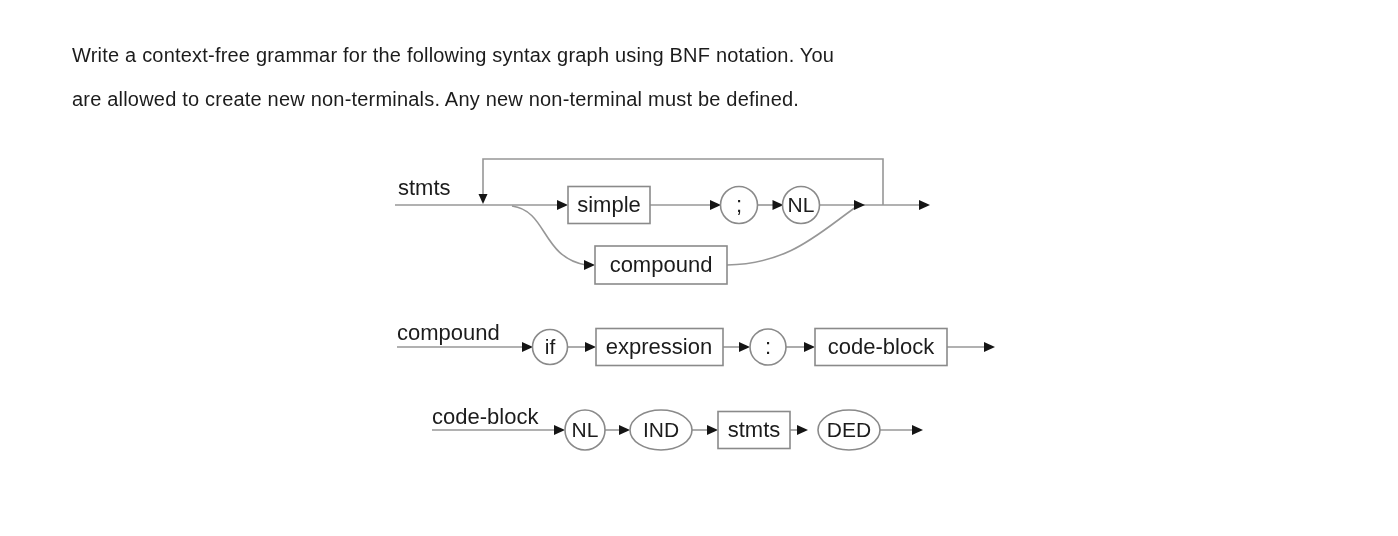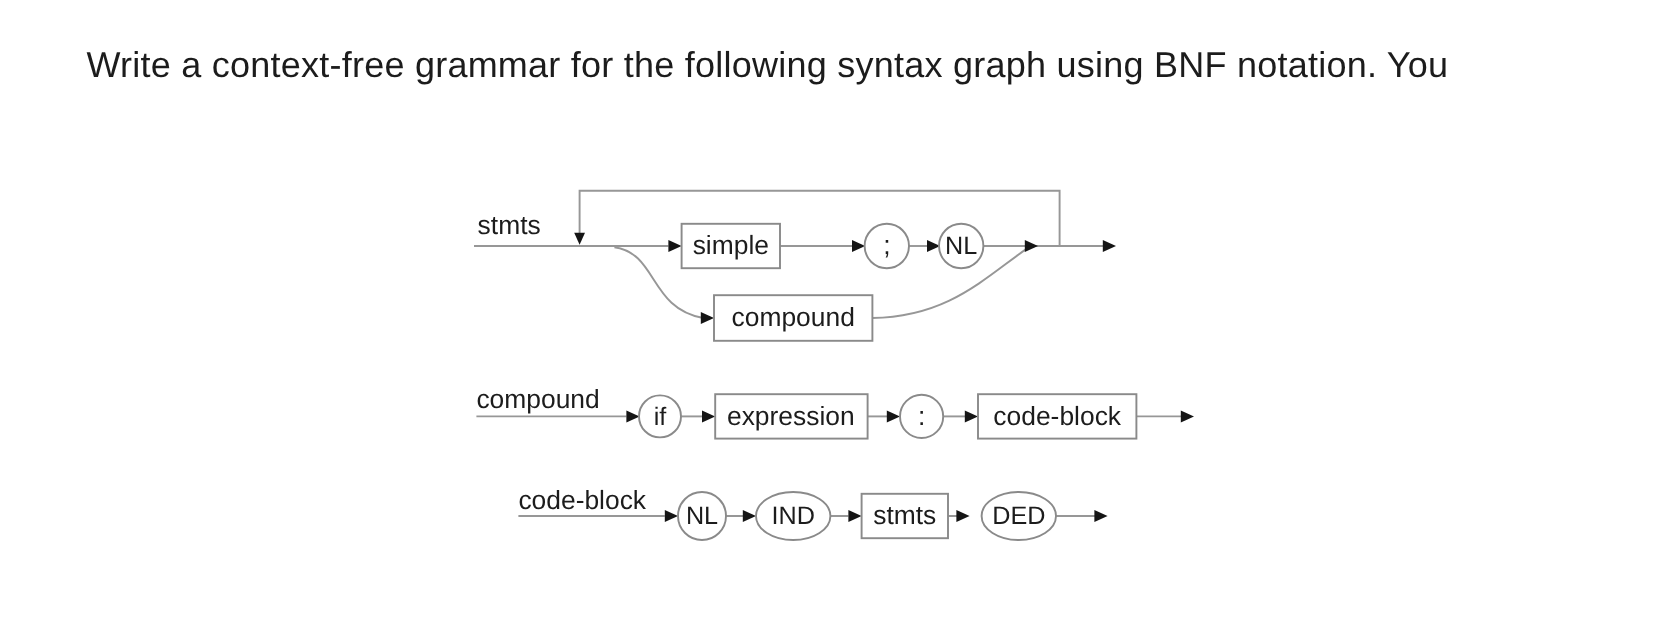--- a/index.html
+++ b/index.html
@@ -7,36 +7,37 @@
     --text:#1c1c1c;
     --diagram-line:#979797;
     --shape-border:#8a8a8a;
     --arrowhead:#151515;
   }
   *{margin:0;padding:0;box-sizing:border-box;}
   html,body{width:1398px;height:536px;background:var(--background);overflow:hidden;}
   body{font-family:"Liberation Sans",sans-serif;position:relative;}
   .question{
     position:absolute;left:72px;top:33px;width:1290px;
-    font-size:30px;line-height:44px;color:var(--text);
+    font-size:20px;line-height:44px;color:var(--text);
     letter-spacing:0.2px;
   }
   svg.diagram{position:absolute;left:0;top:0;}
   .ln{stroke:var(--diagram-line);stroke-width:1.6;fill:none;}
   .shape{stroke:var(--shape-border);stroke-width:1.6;fill:#ffffff;}
   .ar{fill:var(--arrowhead);stroke:none;}
   .lbl{font-family:"Liberation Sans",sans-serif;font-size:22px;fill:var(--text);}
   .node-txt{font-family:"Liberation Sans",sans-serif;font-size:22px;fill:var(--text);text-anchor:middle;}
   .node-txt.small{font-size:21px;}
 </style>
 </head>
 <body>
 
 <div class="question">
   <span>Write a context-free grammar for the following syntax graph using BNF notation. You</span><br>
+  <span>are allowed to create new non-terminals. Any new non-terminal must be defined.</span>
 </div>
 
 <svg class="diagram" width="1398" height="536" viewBox="0 0 1398 536">
 
   <g>
     <text class="lbl" x="398" y="195">stmts</text>
 
     <path class="ln" d="M395 205 H557"></path>
 
     <path class="ln" d="M483 198 V159 H883 V205"></path>

